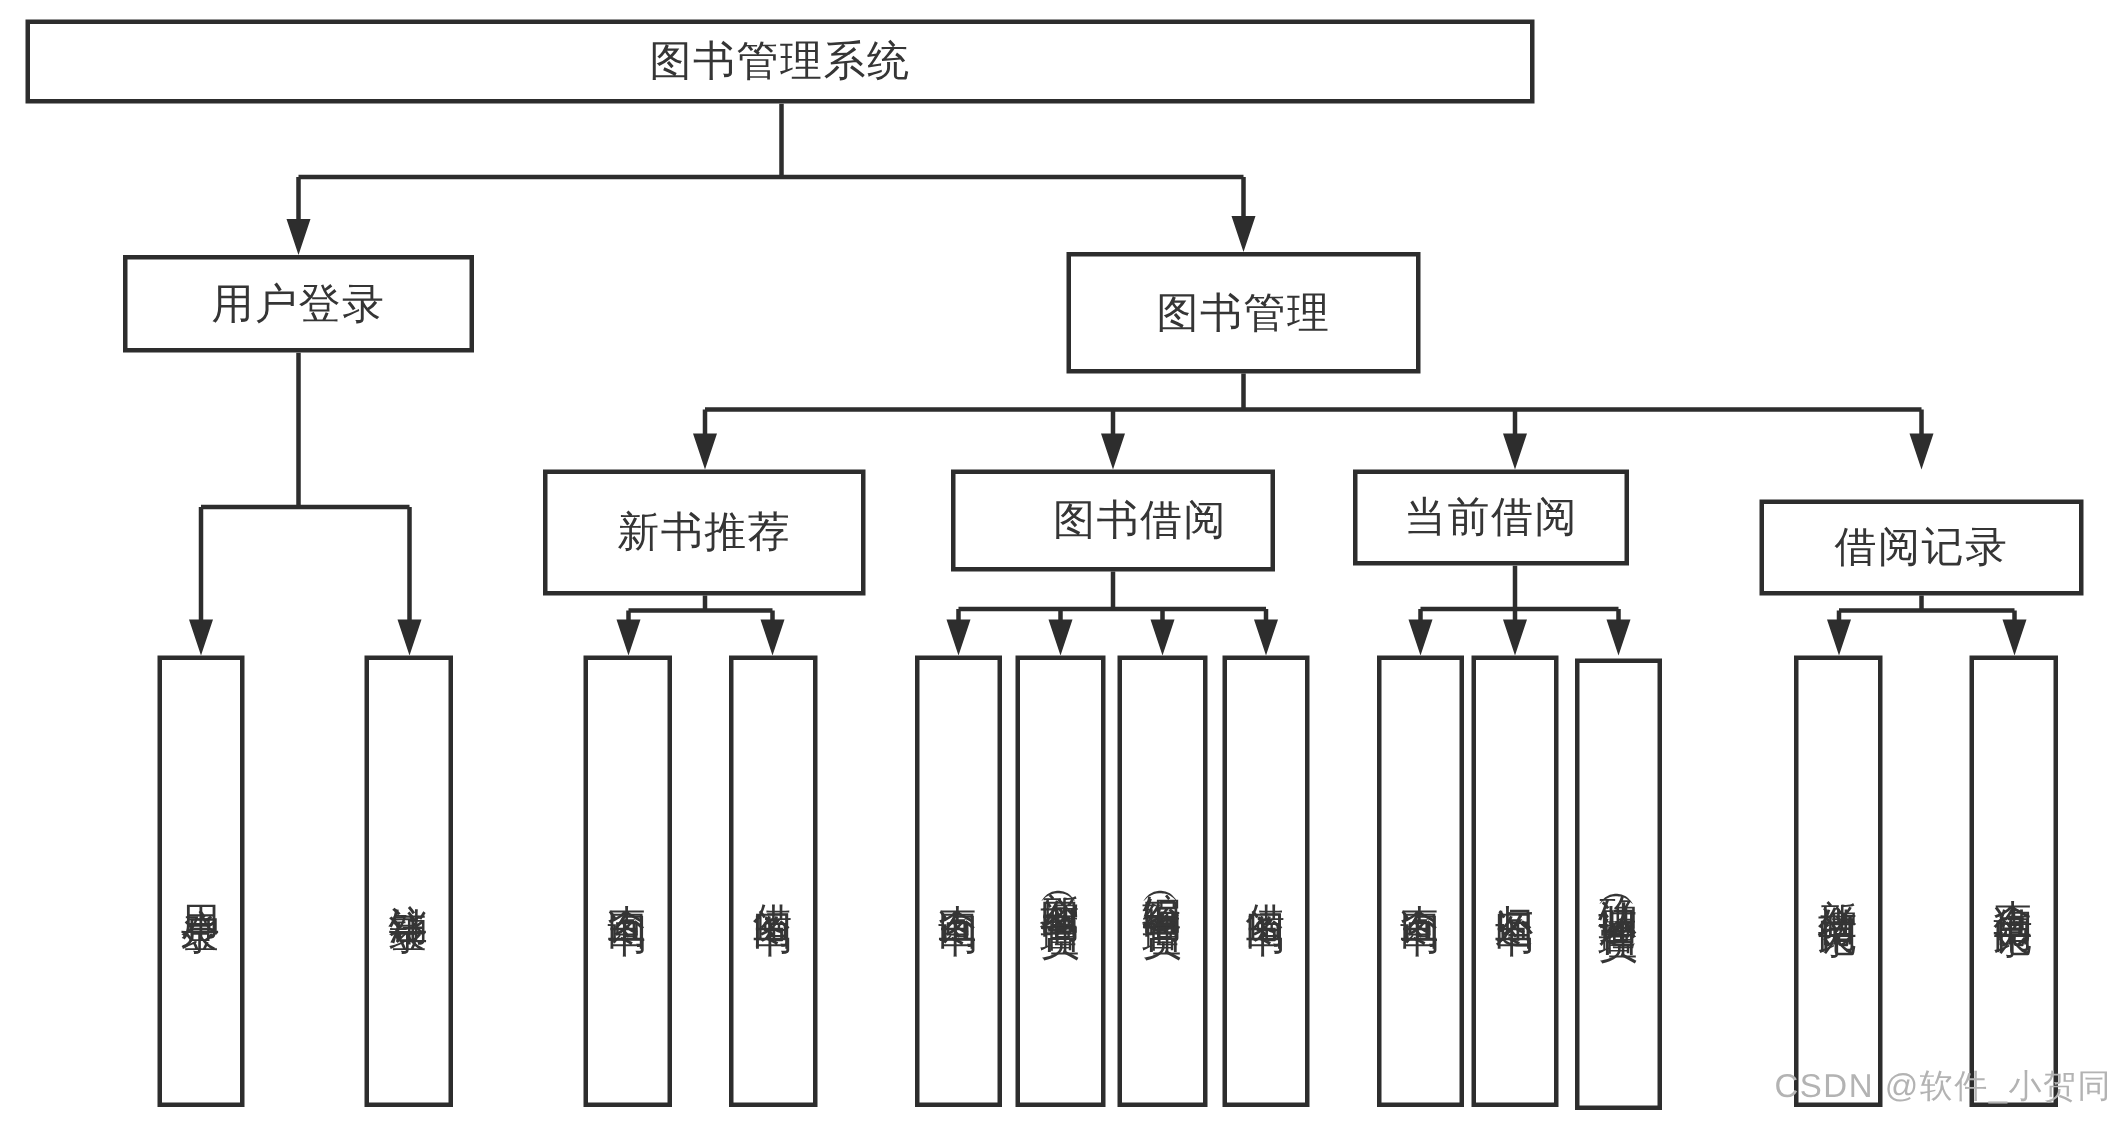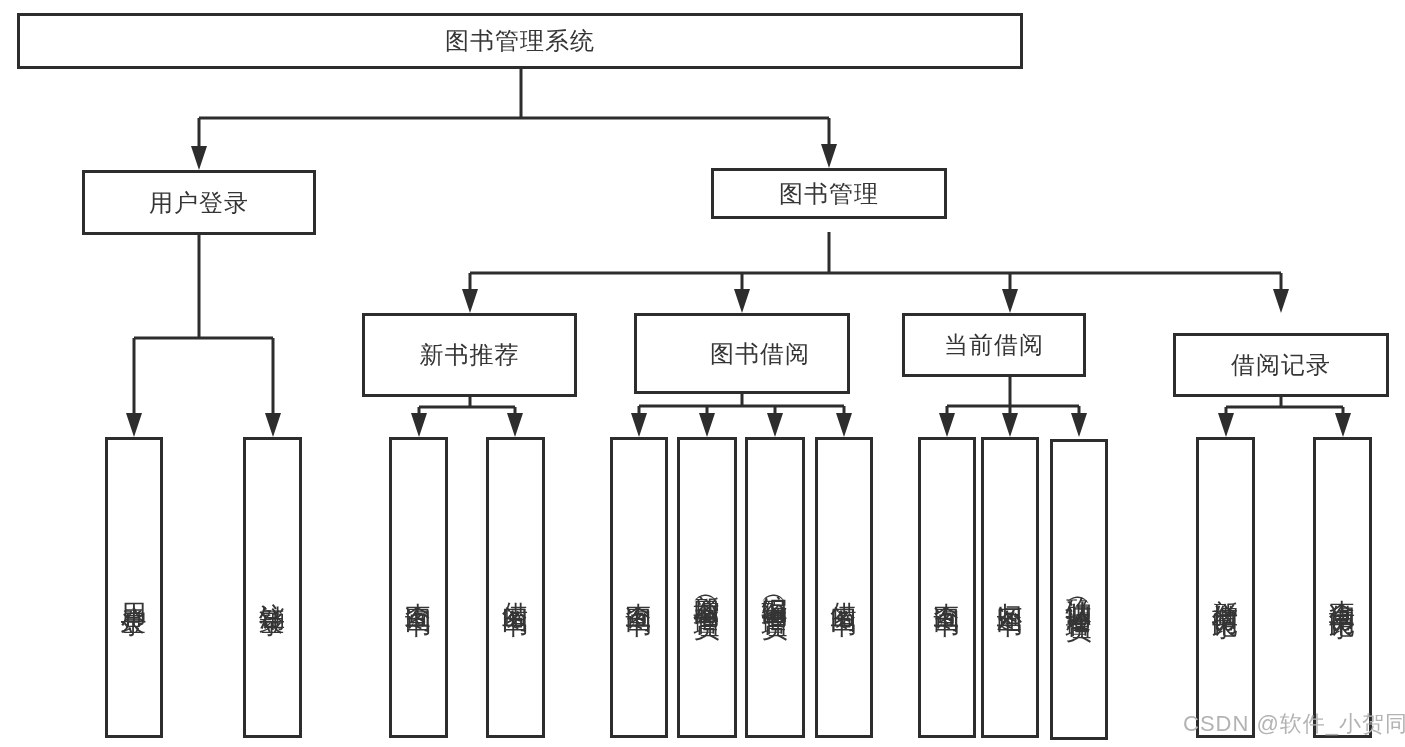--- a/index.html
+++ b/index.html
@@ -7,21 +7,21 @@
     width:1405px;height:747px;position:relative;overflow:hidden;
     background:#ffffff;
     font-family:"Liberation Sans","DejaVu Sans",sans-serif;
   }
   .canvas{position:absolute;left:0;top:0;width:1405px;height:747px;}
   svg.wires{position:absolute;left:0;top:0;z-index:1;}
   .box{
     position:absolute;box-sizing:border-box;
     border:3px solid #2d2d2d;background:#ffffff;
     display:flex;align-items:center;justify-content:center;
-    color:#353535;z-index:2;font-size:24px;letter-spacing:1px;
+    color:#353535;z-index:2;font-size:28px;letter-spacing:1px;
     text-align:center;
   }
   .vbox{
     writing-mode:vertical-rl;text-orientation:mixed;
     font-size:26px;letter-spacing:3px;line-height:1;
   }
   .watermark{
     position:absolute;left:1183px;top:709px;z-index:3;
     font-size:22px;color:#b3b3b3;letter-spacing:1px;white-space:nowrap;
   }
@@ -58,24 +58,24 @@
          M939,413 L955,413 L947,437 Z
          M1002,413 L1018,413 L1010,437 Z
          M1071,413 L1087,413 L1079,437 Z
          M1218,413 L1234,413 L1226,437 Z
          M1335,413 L1351,413 L1343,437 Z"></path>
   </svg>
 
   <div class="box" style="left:17px;top:13px;width:1006px;height:56px;">图书管理系统</div>
 
   <div class="box" style="left:82px;top:170px;width:234px;height:65px;">用户登录</div>
-  <div class="box" style="left:711px;top:168px;width:236px;height:51px;">图书管理</div>
+  <div class="box" style="left:711px;top:168px;width:236px;height:81px;">图书管理</div>
 
   <div class="box" style="left:362px;top:313px;width:215px;height:84px;">新书推荐</div>
-  <div class="box" style="left:634px;top:313px;width:216px;height:81px;padding-left:36px;">图书借阅</div>
+  <div class="box" style="left:634px;top:313px;width:216px;height:68px;padding-left:36px;">图书借阅</div>
   <div class="box" style="left:902px;top:313px;width:184px;height:64px;">当前借阅</div>
   <div class="box" style="left:1173px;top:313px;width:216px;height:64px;margin-top:20px;">借阅记录</div>
 
   <div class="box vbox" style="left:105px;top:437px;width:58px;height:301px;">用户登录</div>
   <div class="box vbox" style="left:243px;top:437px;width:59px;height:301px;">注销登录</div>
 
   <div class="box vbox" style="left:389px;top:437px;width:59px;height:301px;">查询图书</div>
   <div class="box vbox" style="left:486px;top:437px;width:59px;height:301px;">借阅图书</div>
 
   <div class="box vbox" style="left:610px;top:437px;width:58px;height:301px;">查询图书</div>

